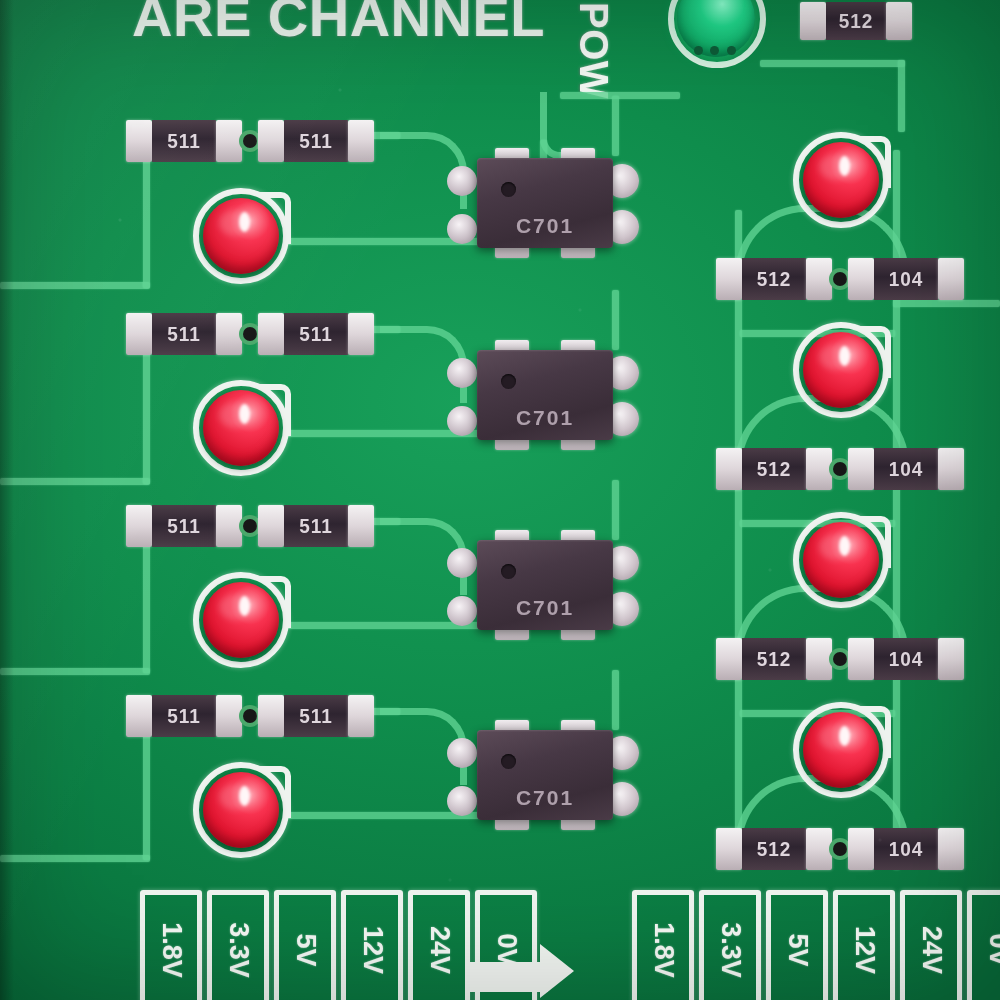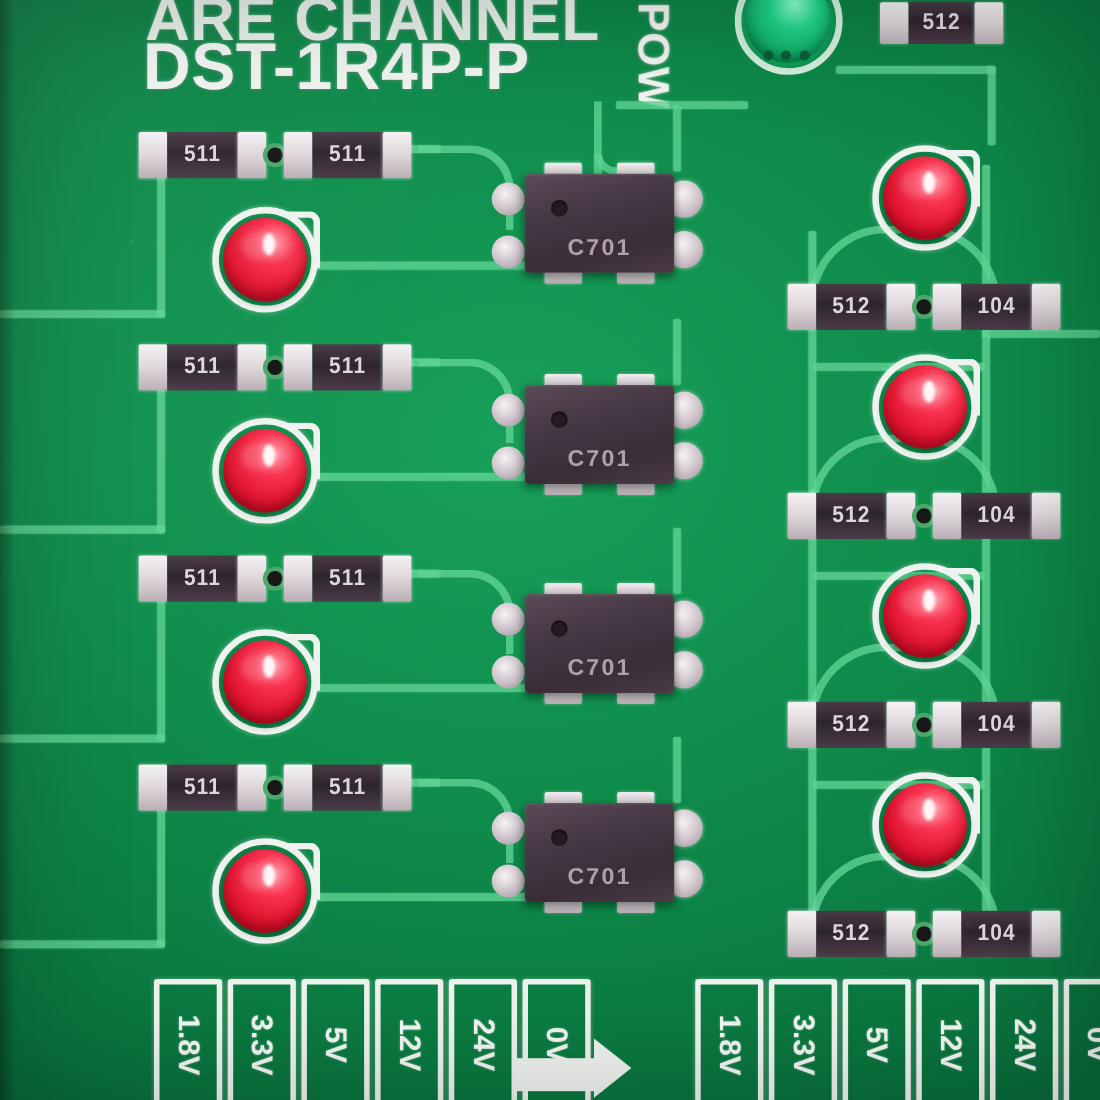--- a/index.html
+++ b/index.html
@@ -158,21 +158,20 @@
 
   .edge-shadow{position:absolute;left:0;top:0;width:14px;height:1000px;
     background:linear-gradient(90deg, rgba(0,0,0,.30), rgba(0,0,0,0));}
 </style>
 </head>
 <body>
 
 <div id="board">
 
   <div class="silk title-top">ARE CHANNEL</div>
-  <div class="silk title-main">DST-1R4P-P</div>
   <div class="silk pow">POW</div>
 
   <div class="edge-label" style="top:8px">1+</div>
   <div class="edge-label" style="top:128px">1-</div>
   <div class="edge-label" style="top:248px">2+</div>
   <div class="edge-label" style="top:368px">2-</div>
   <div class="edge-label" style="top:488px">3+</div>
   <div class="edge-label" style="top:608px">3-</div>
   <div class="edge-label" style="top:728px">4+</div>
   <div class="edge-label" style="top:848px">4-</div>

